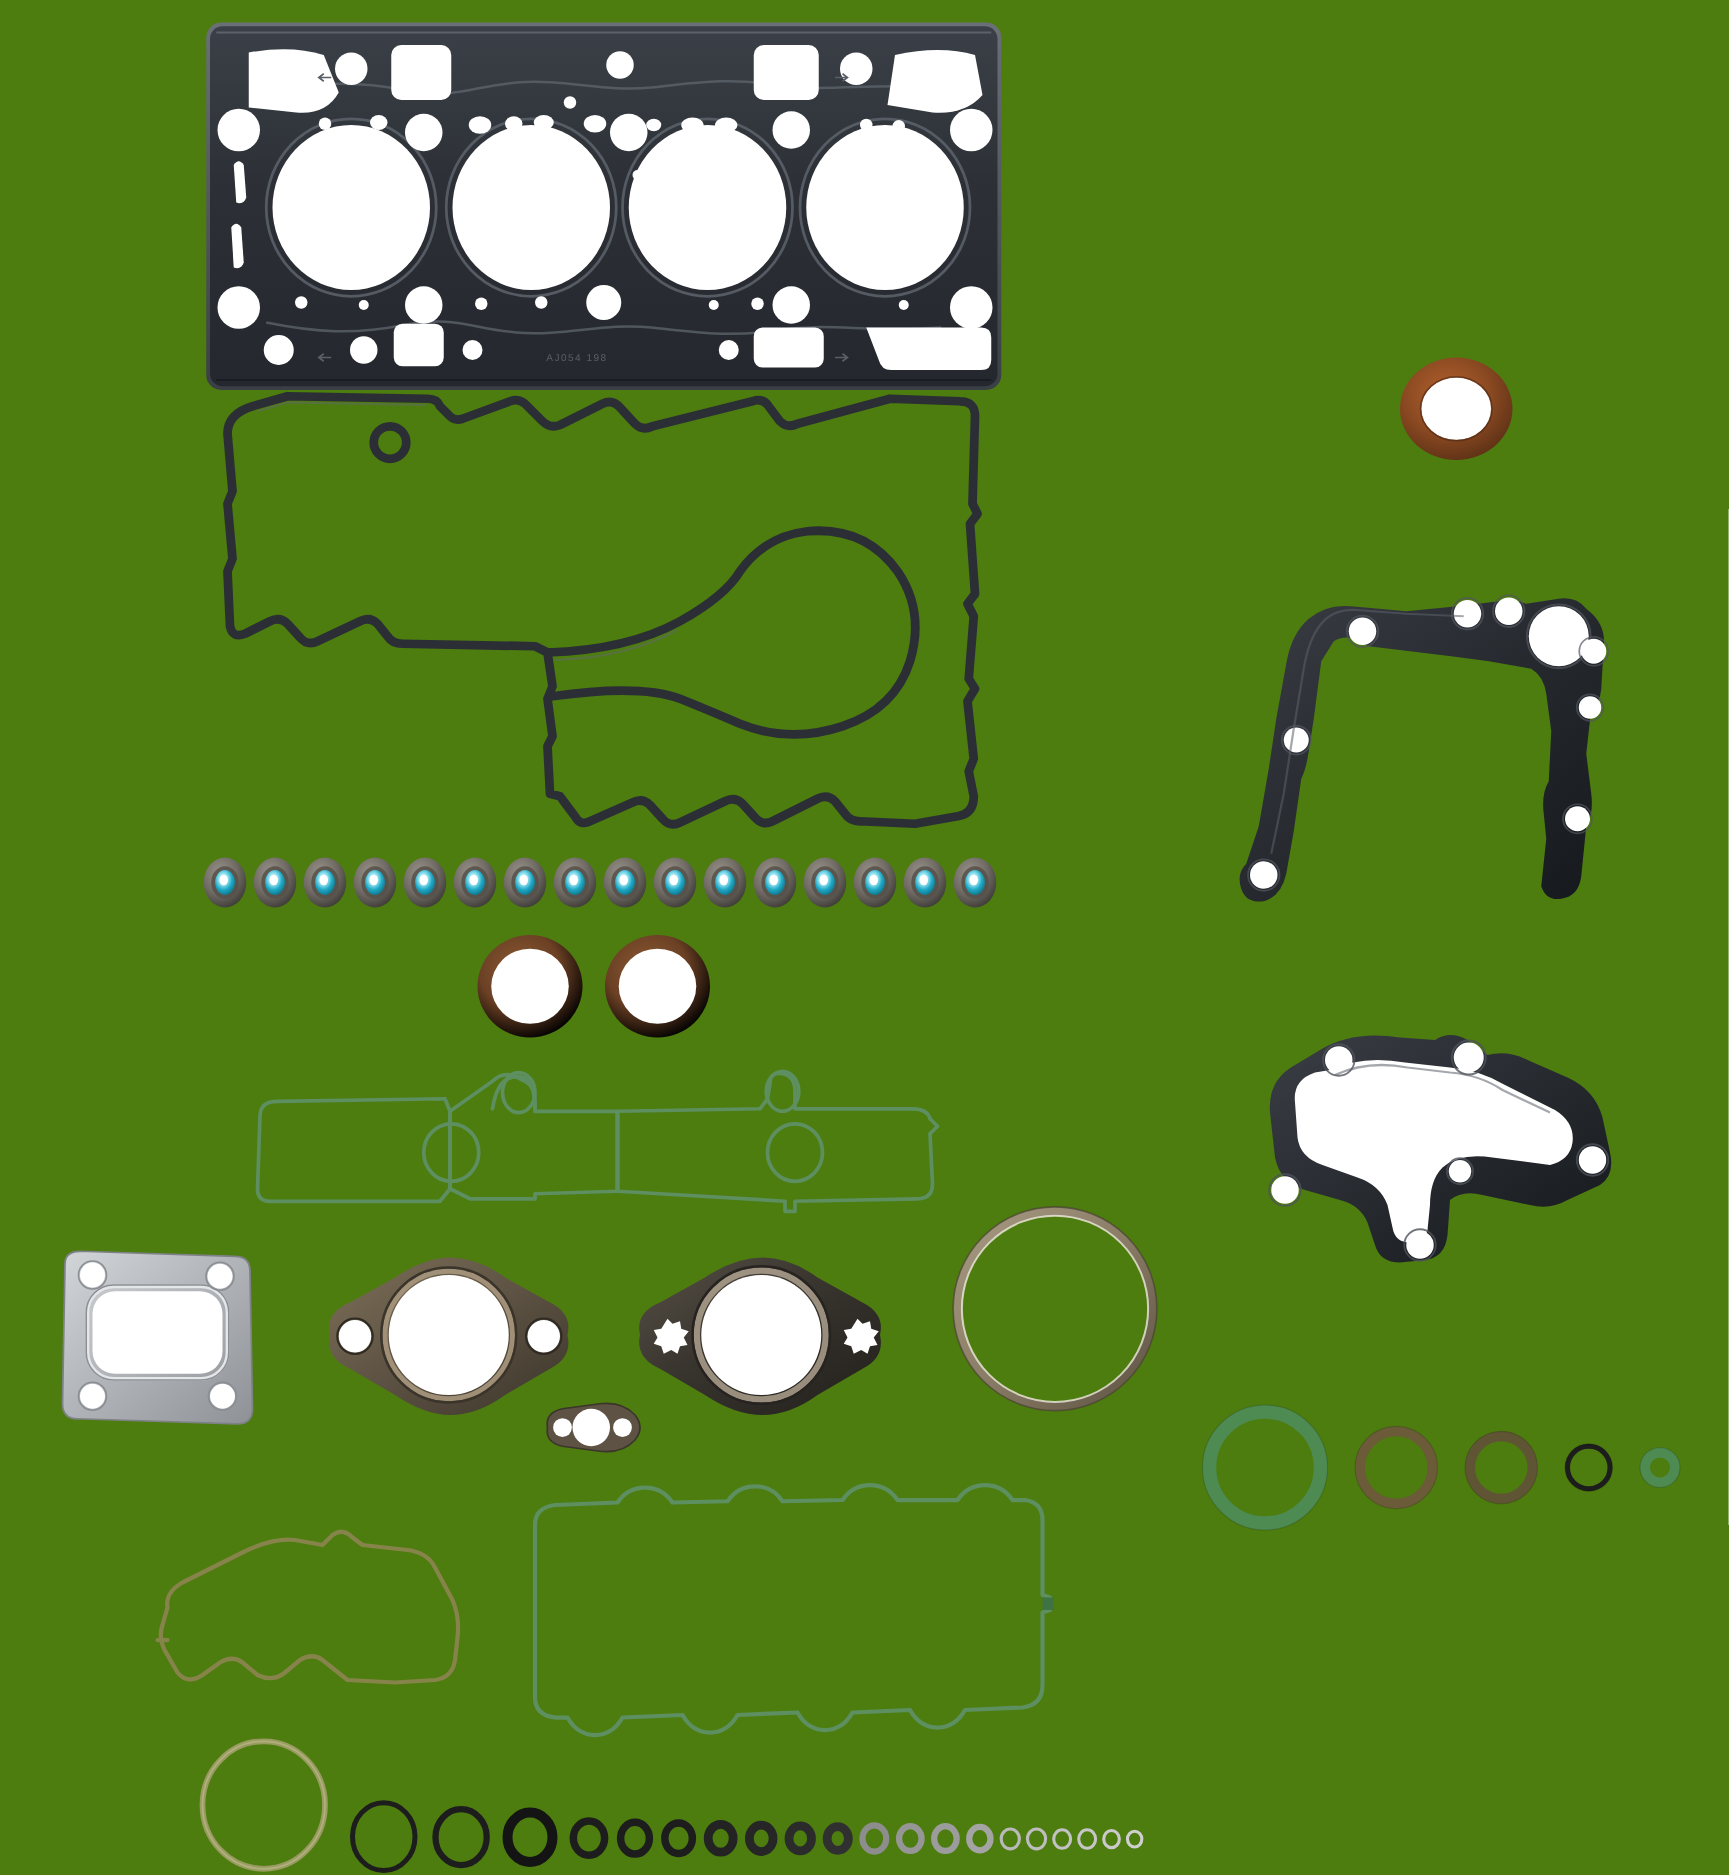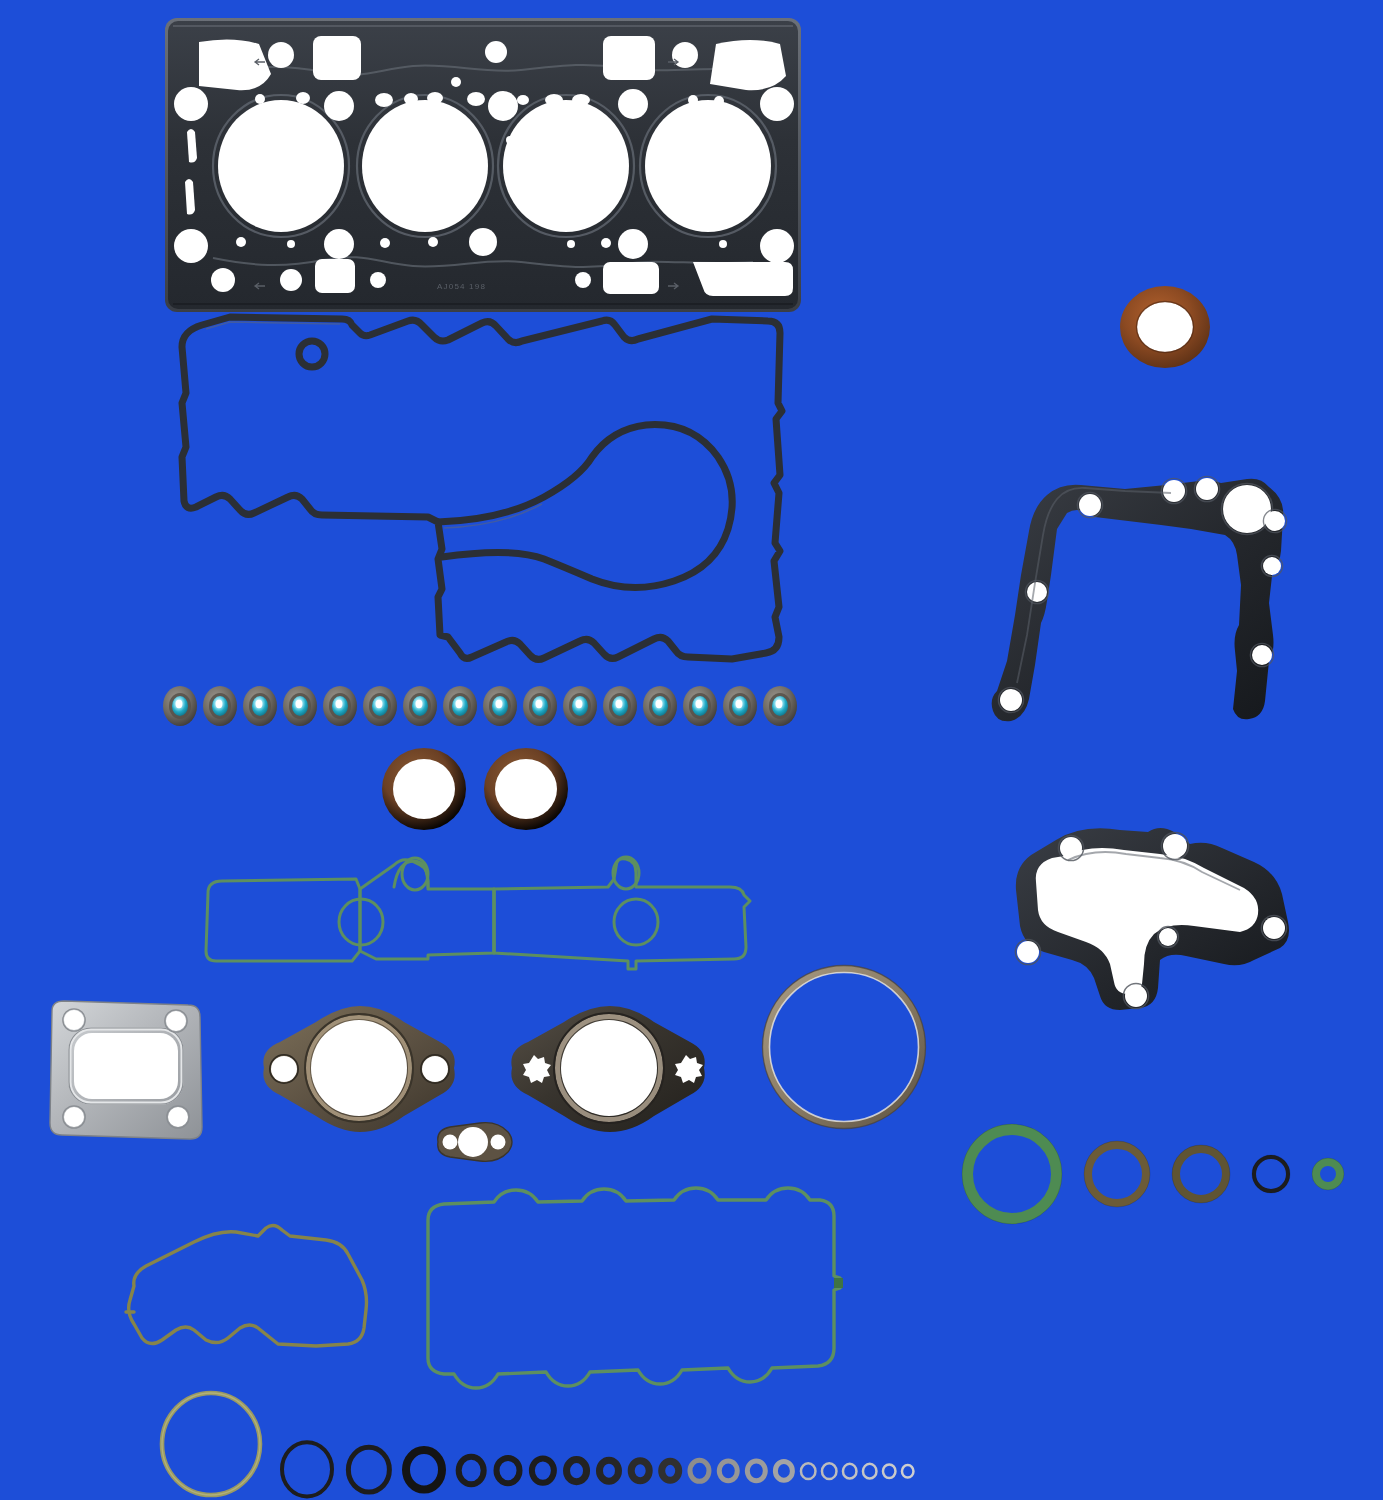--- a/index.html
+++ b/index.html
@@ -1,19 +1,19 @@
 <!DOCTYPE html>
 <html><head>
 <meta charset="utf-8">
 <title>Engine Full Gasket Set</title>
 <style>
   html,body{margin:0;padding:0;background:#ffffff;}
   body{width:1383px;height:1500px;position:relative;overflow:hidden;
        font-family:"Liberation Sans",sans-serif;}
-  #stage{position:absolute;left:0;top:0;width:1383px;height:1500px;background:#1d4ed8;}
+  #stage{position:absolute;left:0;top:0;width:1383px;height:1500px;background:#4d7c0f;}
   .part{position:absolute;}
   svg{display:block;overflow:visible;}
 </style>
 </head>
 <body>
 
 <div id="stage">
 
   <div class="part" style="left:163px;top:14px;">
     <svg width="640" height="305" viewBox="0 0 640 305">

